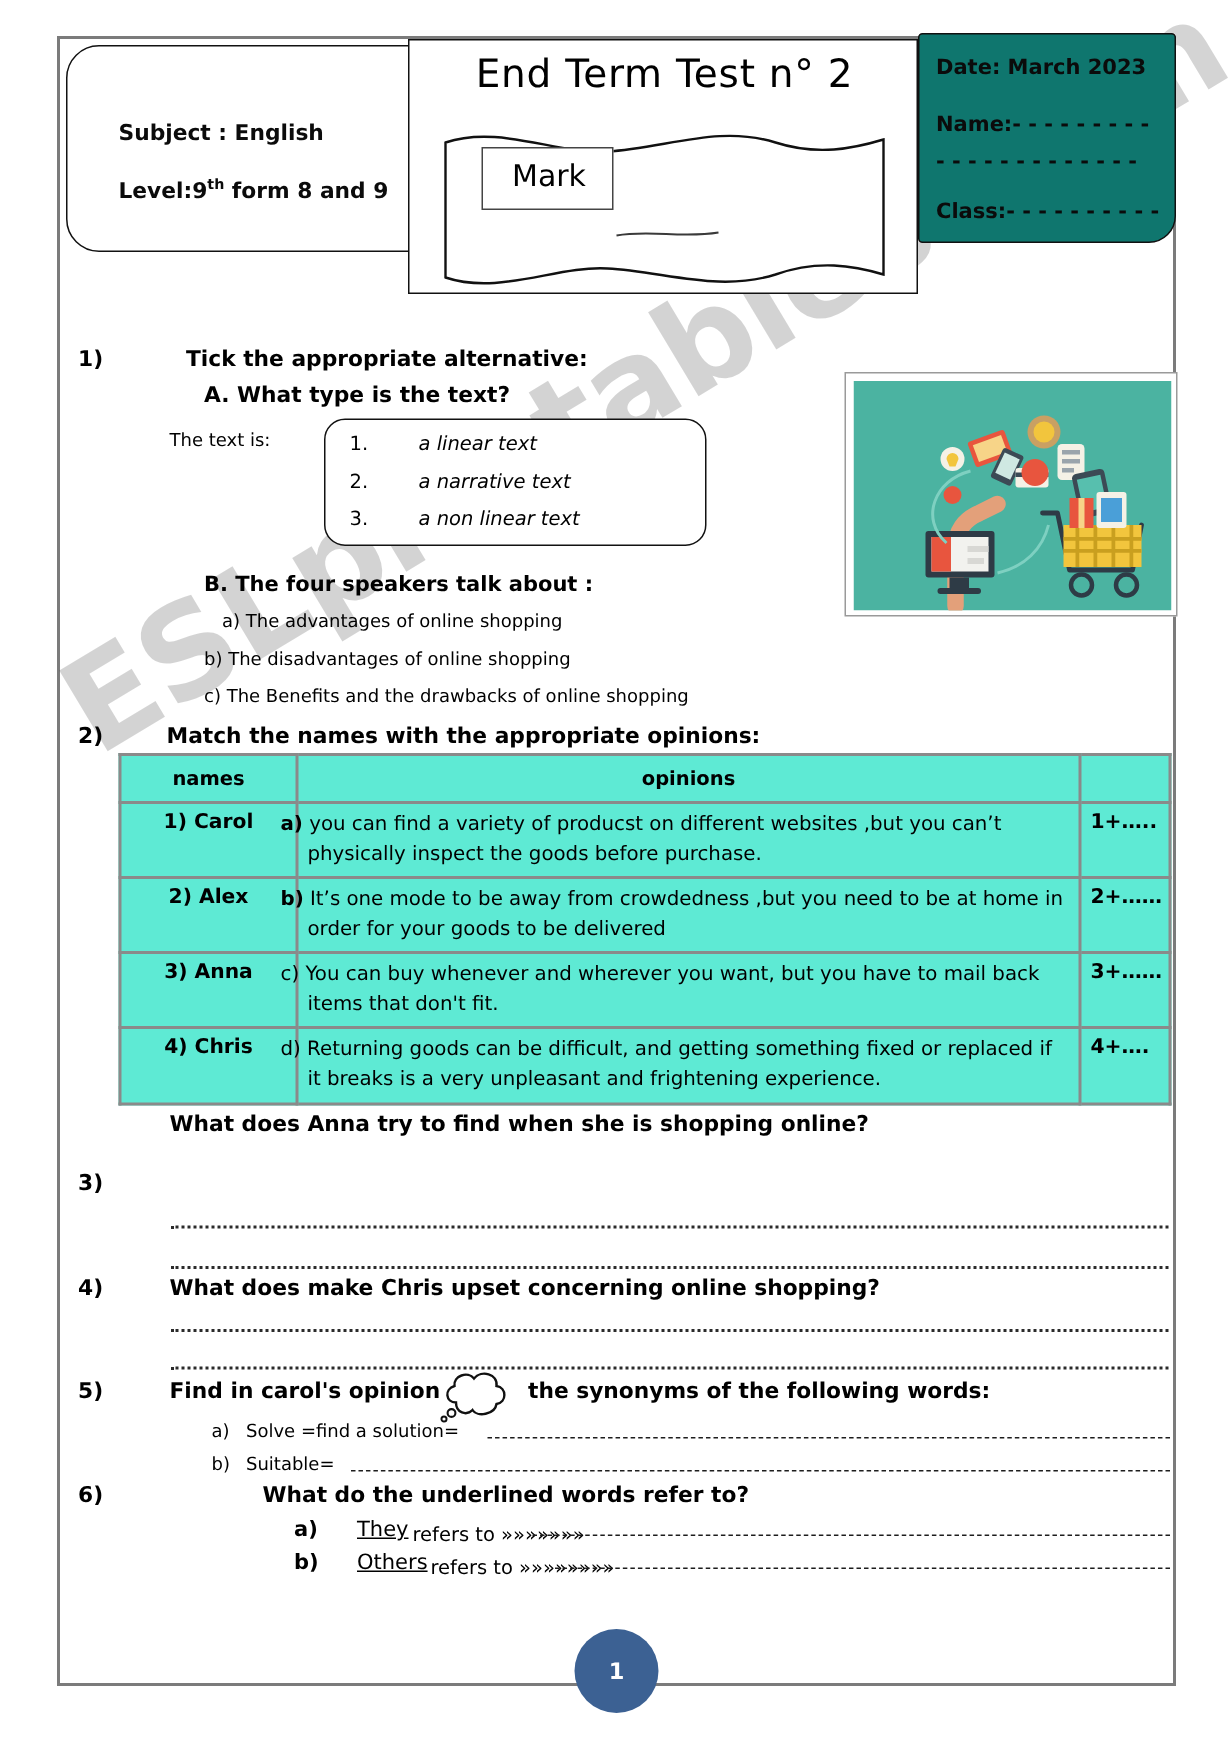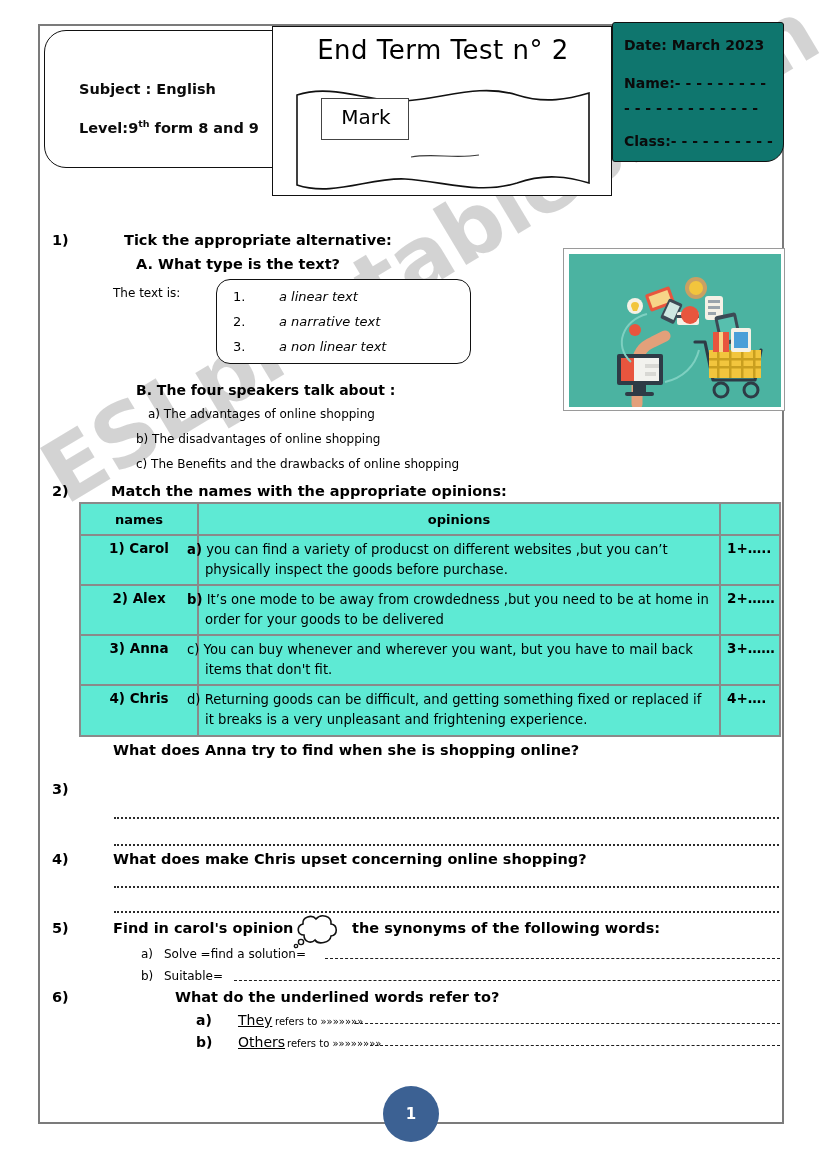--- a/index.html
+++ b/index.html
@@ -283,21 +283,21 @@
     left: 290px;
     top: 913px;
   }
 
   
   .uword {
     text-decoration: underline;
     font-size: 14px;
   }
   .small-refer {
-    font-size: 10px;
+    font-size: 13px;
   }
 
   
   .pagebadge {
     position: absolute;
     left: 383px;
     top: 1086px;
     width: 56px;
     height: 56px;
     border-radius: 50%;

